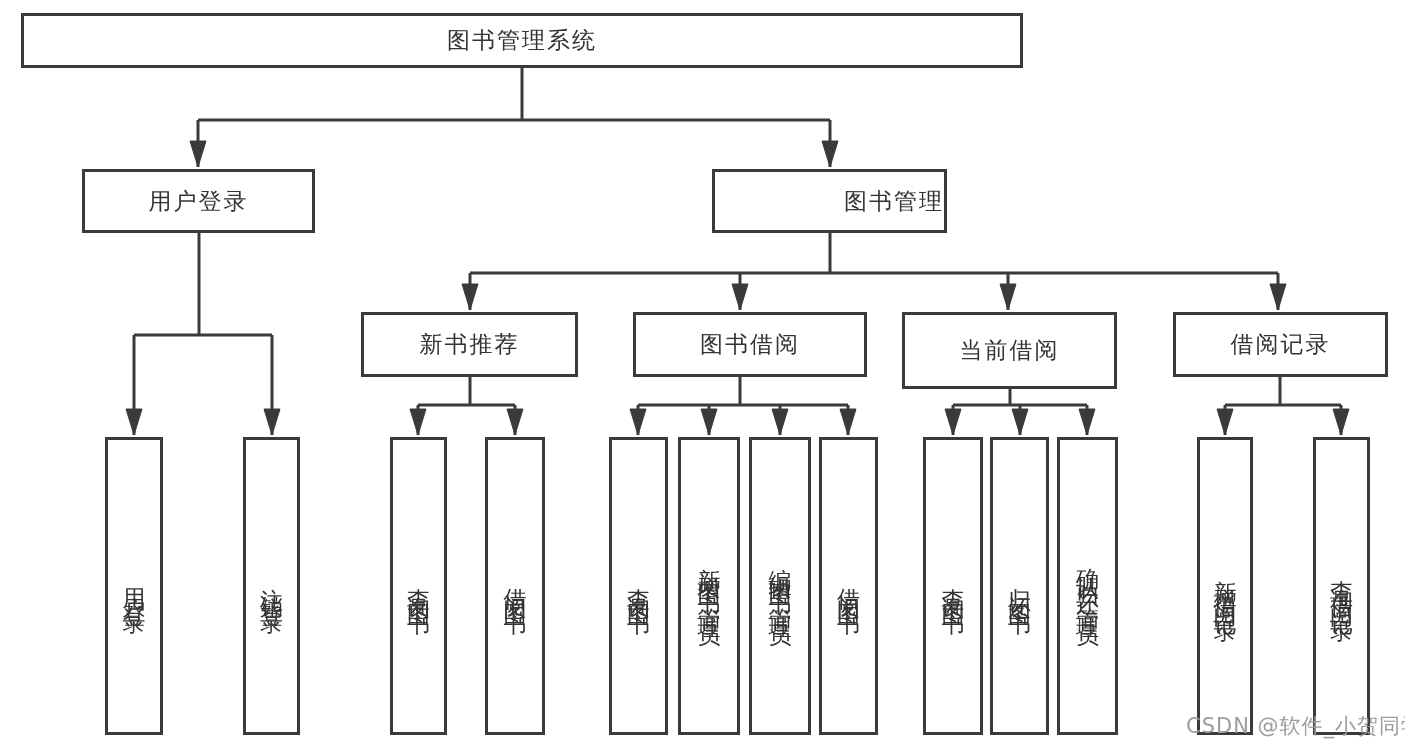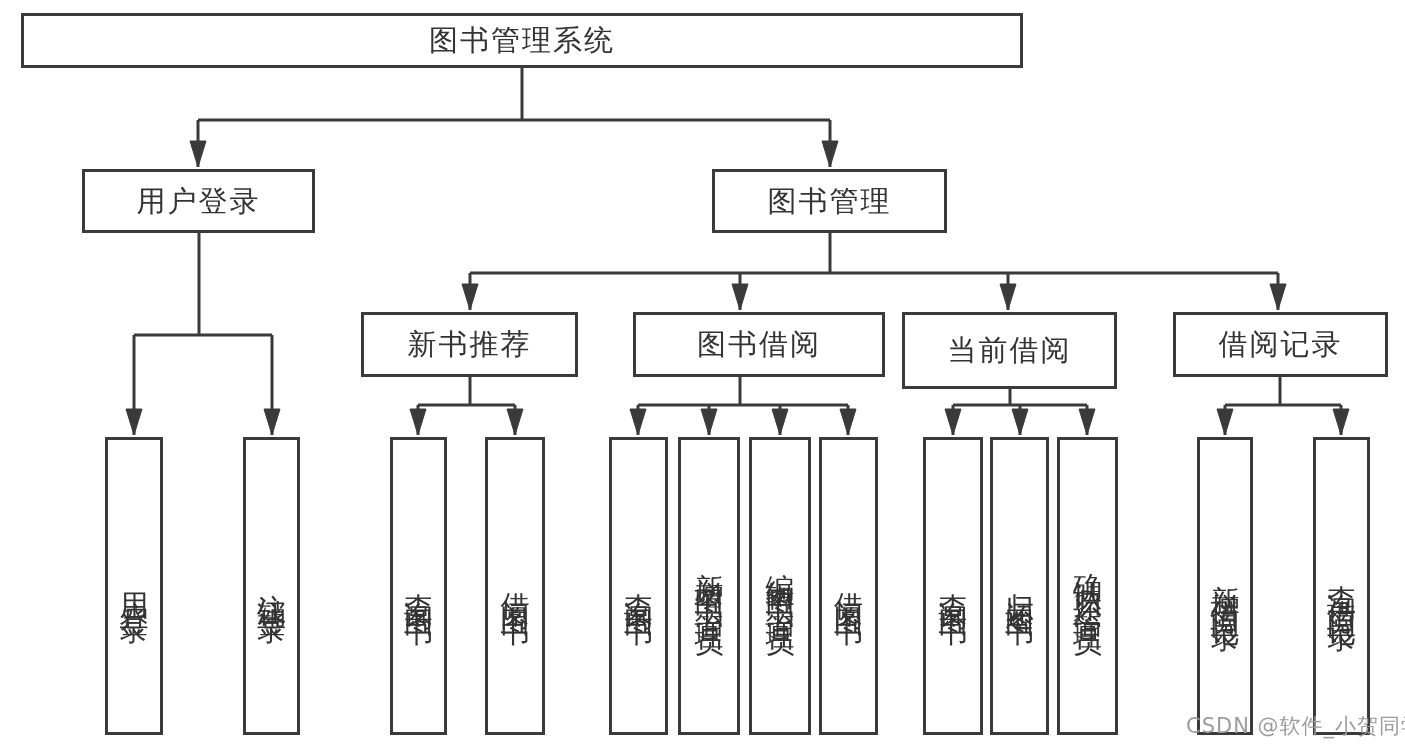--- a/index.html
+++ b/index.html
@@ -14,21 +14,21 @@
   .canvas svg { position: absolute; left: 0; top: 0; }
   .node {
     position: absolute;
     box-sizing: border-box;
     border: 3px solid #3a3a3a;
     background: #ffffff;
     display: flex;
     align-items: center;
     justify-content: center;
     color: #333333;
-    font-size: 29px;
+    font-size: 23px;
     letter-spacing: 2px;
     line-height: 1;
     white-space: nowrap;
   }
   .node.vertical span {
     writing-mode: vertical-rl;
     letter-spacing: 8px;
     white-space: nowrap;
   }
   .watermark {
@@ -97,27 +97,27 @@
     </g>
   </svg>
 
   <div id="nodes">
       <div class="node" style="left: 21px; top: 13px; width: 1002px; height: 55px;">
         <span>图书管理系统</span>
       </div>
       <div class="node" style="left: 82px; top: 169px; width: 233px; height: 64px;">
         <span>用户登录</span>
       </div>
-      <div class="node" style="left: 712px; top: 169px; width: 235px; height: 64px;">
+      <div class="node" style="left: 712px; top: 169px; width: 235px; height: 64px; justify-content: flex-end;">
         <span>图书管理</span>
       </div>
       <div class="node" style="left: 361px; top: 312px; width: 217px; height: 65px;">
         <span>新书推荐</span>
       </div>
-      <div class="node" style="left: 633px; top: 312px; width: 252px; height: 65px;">
+      <div class="node" style="left: 633px; top: 312px; width: 234px; height: 65px;">
         <span>图书借阅</span>
       </div>
       <div class="node" style="left: 902px; top: 312px; width: 215px; height: 77px;">
         <span>当前借阅</span>
       </div>
       <div class="node" style="left: 1173px; top: 312px; width: 215px; height: 65px;">
         <span>借阅记录</span>
       </div>
       <div class="node vertical" style="left: 105px; top: 437px; width: 58px; height: 298px;">
         <span>用户登录</span>

